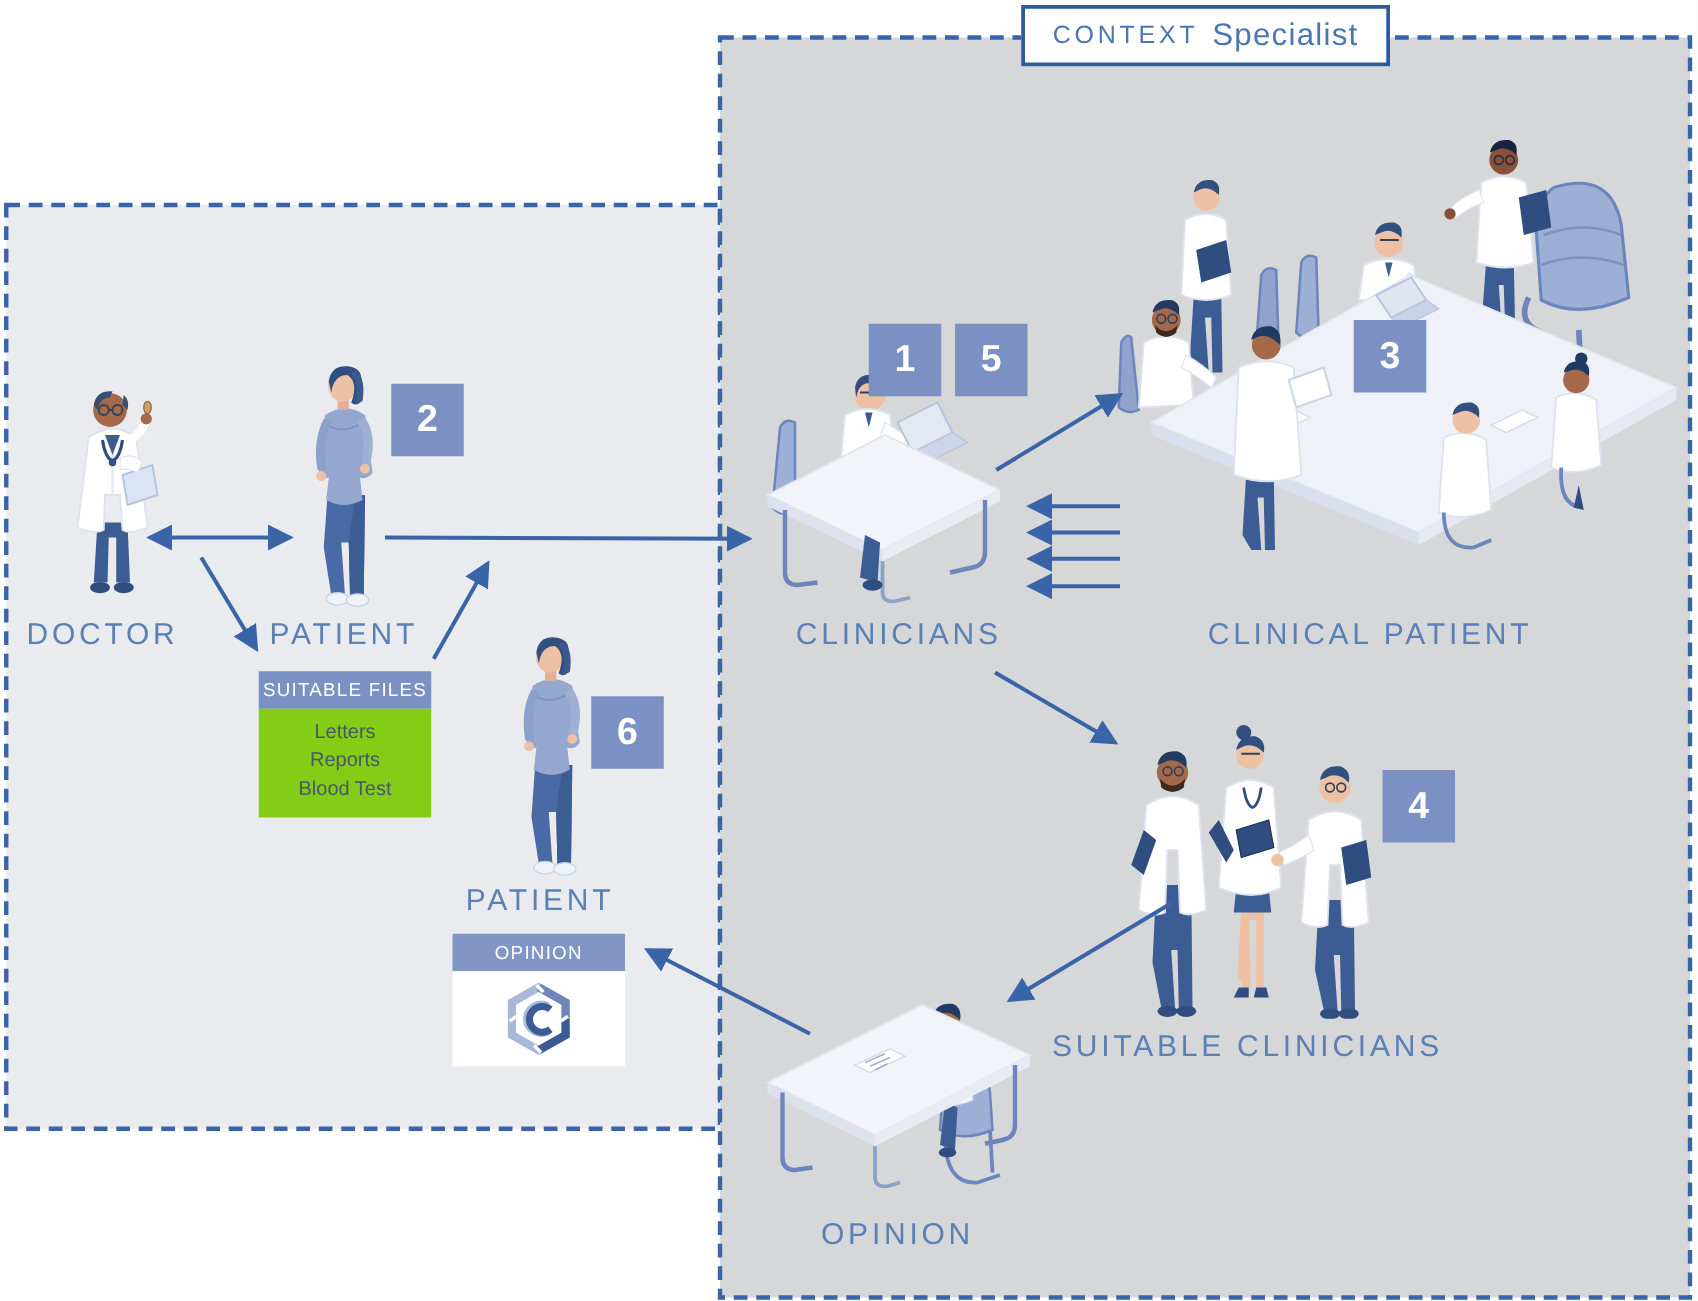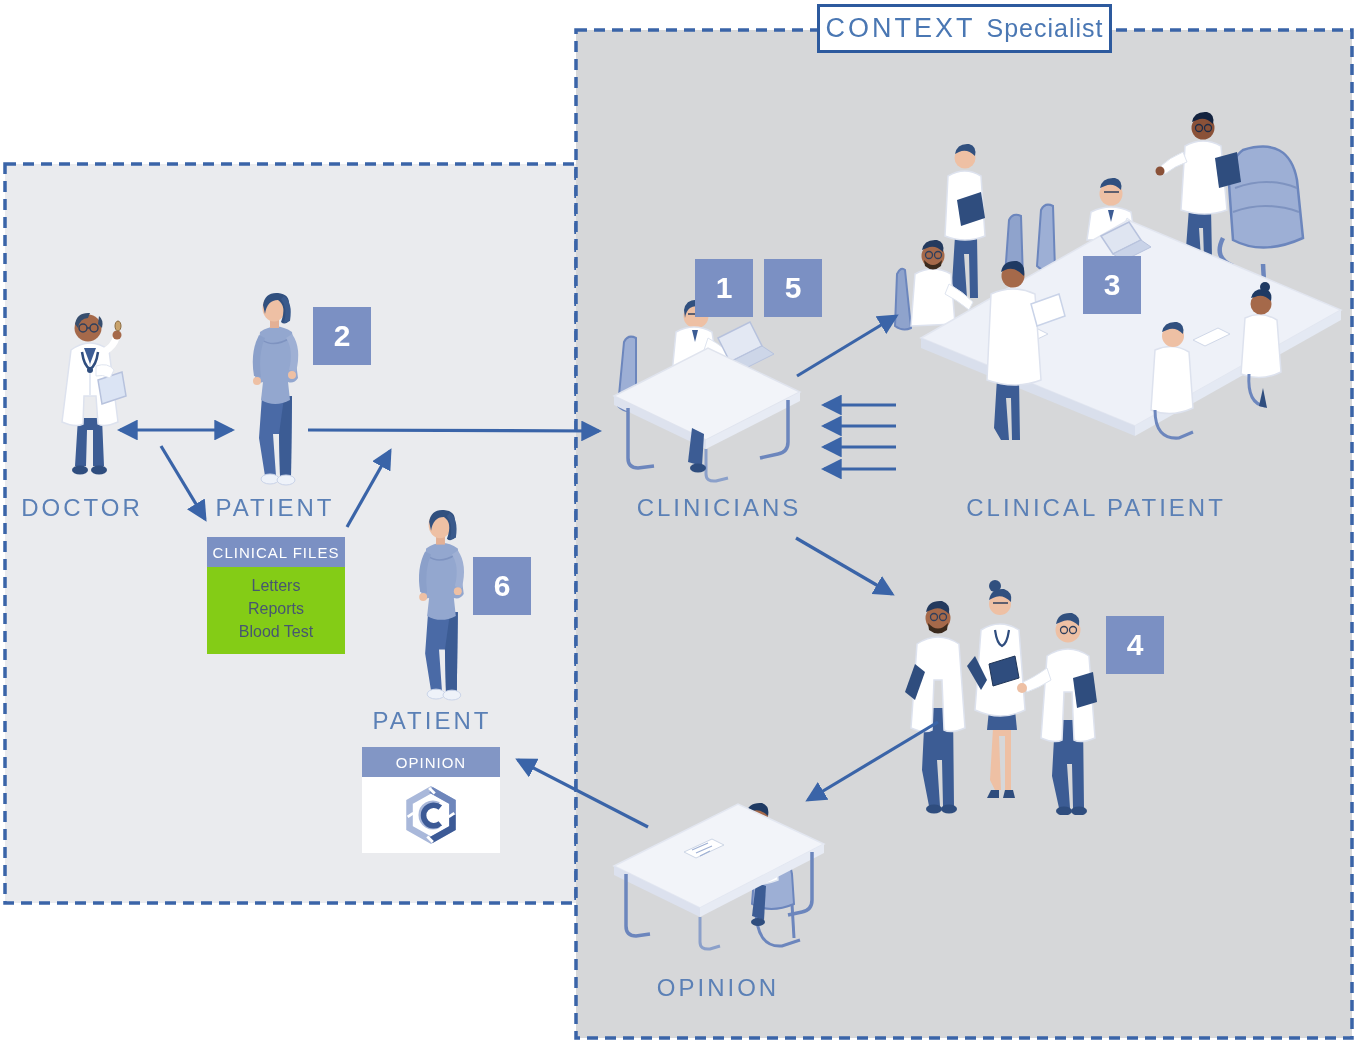--- a/index.html
+++ b/index.html
@@ -16,21 +16,21 @@
   .badge{
     position:absolute;width:58px;height:58px;background:#7b90c3;color:#ffffff;
     display:flex;align-items:center;justify-content:center;
     font-size:30px;font-weight:600;
   }
   .title-box{
     position:absolute;left:817px;top:4px;width:295px;height:49px;
     background:#ffffff;border:3px solid #2d5a9e;box-sizing:border-box;
     display:flex;align-items:center;justify-content:center;color:#4a77b3;
   }
-  .title-box .brand{font-size:27px;letter-spacing:3px;margin-right:11px;}
+  .title-box .brand{font-size:20px;letter-spacing:3px;margin-right:11px;}
   .title-box .product{font-size:25px;letter-spacing:1px;}
   .info-box{position:absolute;width:138px;}
   .info-box .hd{
     height:30px;background:#7b90c3;color:#ffffff;font-size:15px;letter-spacing:1px;
     display:flex;align-items:center;justify-content:center;
   }
   .files-box .bd{
     background:#84cc16;color:#475671;font-size:16px;line-height:23px;
     text-align:center;padding:7px 0 11px 0;
   }
@@ -280,31 +280,32 @@
       <line x1="938" y1="722" x2="808" y2="800" marker-end="url(#arr)"></line>
       <line x1="648" y1="827" x2="518" y2="760" marker-end="url(#arr)"></line>
     </g>
   </svg>
 
   <div class="lbl" style="left:82px;top:494px">DOCTOR</div>
   <div class="lbl" style="left:275px;top:494px">PATIENT</div>
   <div class="lbl" style="left:719px;top:494px">CLINICIANS</div>
   <div class="lbl" style="left:1096px;top:494px">CLINICAL PATIENT</div>
   <div class="lbl" style="left:432px;top:707px">PATIENT</div>
+  <div class="lbl" style="left:998px;top:824px">SUITABLE CLINICIANS</div>
   <div class="lbl" style="left:718px;top:974px">OPINION</div>
 
   <div class="badge" style="left:695px;top:259px">1</div>
   <div class="badge" style="left:313px;top:307px">2</div>
   <div class="badge" style="left:1083px;top:256px">3</div>
   <div class="badge" style="left:1106px;top:616px">4</div>
   <div class="badge" style="left:764px;top:259px">5</div>
   <div class="badge" style="left:473px;top:557px">6</div>
 
   <div class="info-box files-box" style="left:207px;top:537px">
-    <div class="hd">CLINICAL FILES</div>
+    <div class="hd">SUITABLE FILES</div>
     <div class="bd">
       <div>Letters</div>
       <div>Reports</div>
       <div>Blood Test</div>
     </div>
   </div>
 
   <div class="info-box opinion-box" style="left:362px;top:747px">
     <div class="hd">OPINION</div>
     <div class="bd">

